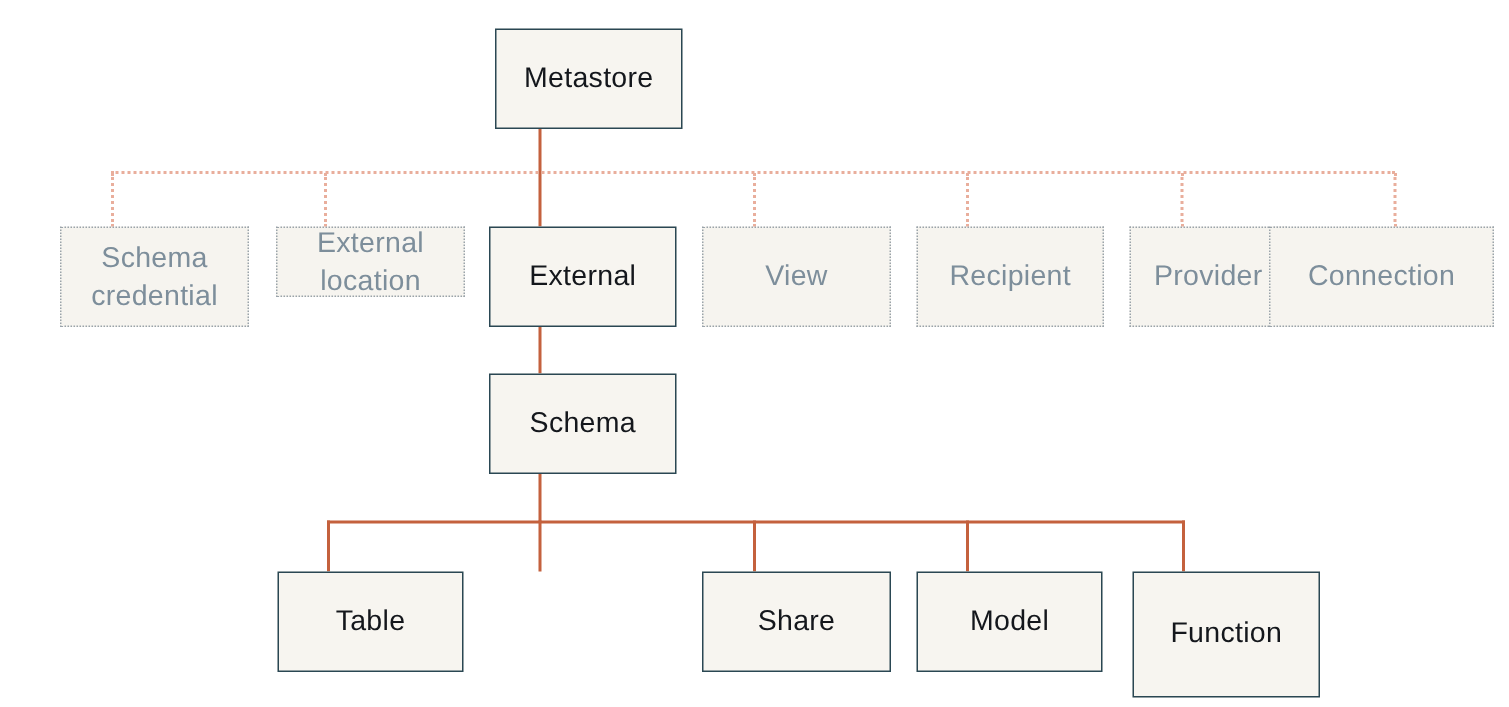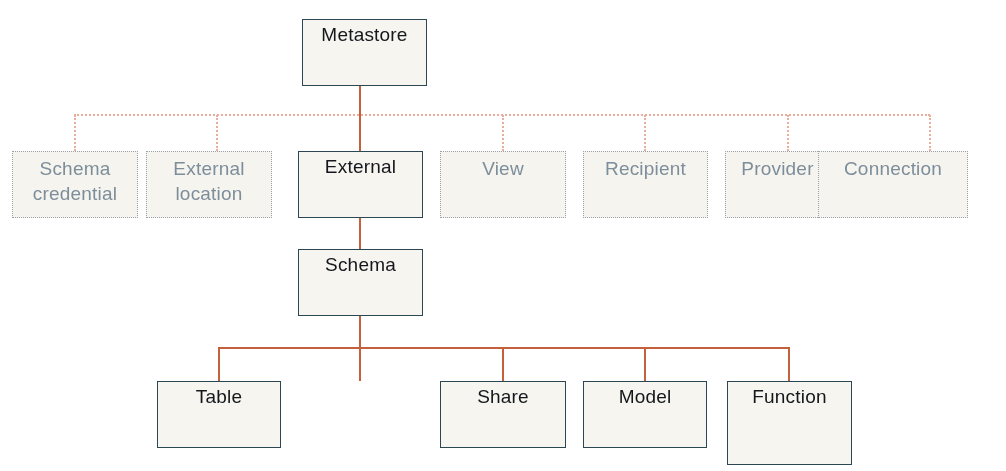--- a/index.html
+++ b/index.html
@@ -20,24 +20,25 @@
     font-family:"Liberation Sans", sans-serif;
     overflow:hidden;
   }
   .canvas{
     position:relative;
     width:1006px;height:471px;
   }
   .node{
     position:absolute;
     box-sizing:border-box;
-    display:flex;justify-content:center;
+    display:flex;align-items:center;justify-content:center;
     text-align:center;
     z-index:2;
     padding:4px 4px;
+    margin-left:28px;
   }
   .node.solid{
     background:var(--solid-box-fill);
     border:1.5px solid var(--solid-box-border);
     color:var(--solid-box-text);
     font-size:19px;
     letter-spacing:.2px;
   }
   .node.dotted{
     background:var(--dotted-box-fill);
@@ -75,21 +76,21 @@
   <div class="edge v-solid" style="left:644px;top:347px;height:34px"></div>
   <div class="edge v-solid" style="left:788px;top:347px;height:34px"></div>
 
   <div class="node solid" style="left:302px;top:19px;width:125px;height:67px">
     <span>Metastore</span>
   </div>
 
   <div class="node dotted" style="left:12px;top:151px;width:126px;height:67px">
     <span>Schema credential</span>
   </div>
-  <div class="node dotted" style="left:146px;top:151px;width:126px;height:67px">
+  <div class="node dotted" style="left:156px;top:151px;width:126px;height:47px">
     <span>External location</span>
   </div>
   <div class="node solid" style="left:298px;top:151px;width:125px;height:67px">
     <span>External</span>
   </div>
   <div class="node dotted" style="left:440px;top:151px;width:126px;height:67px">
     <span>View</span>
   </div>
   <div class="node dotted" style="left:583px;top:151px;width:125px;height:67px">
     <span>Recipient</span>

